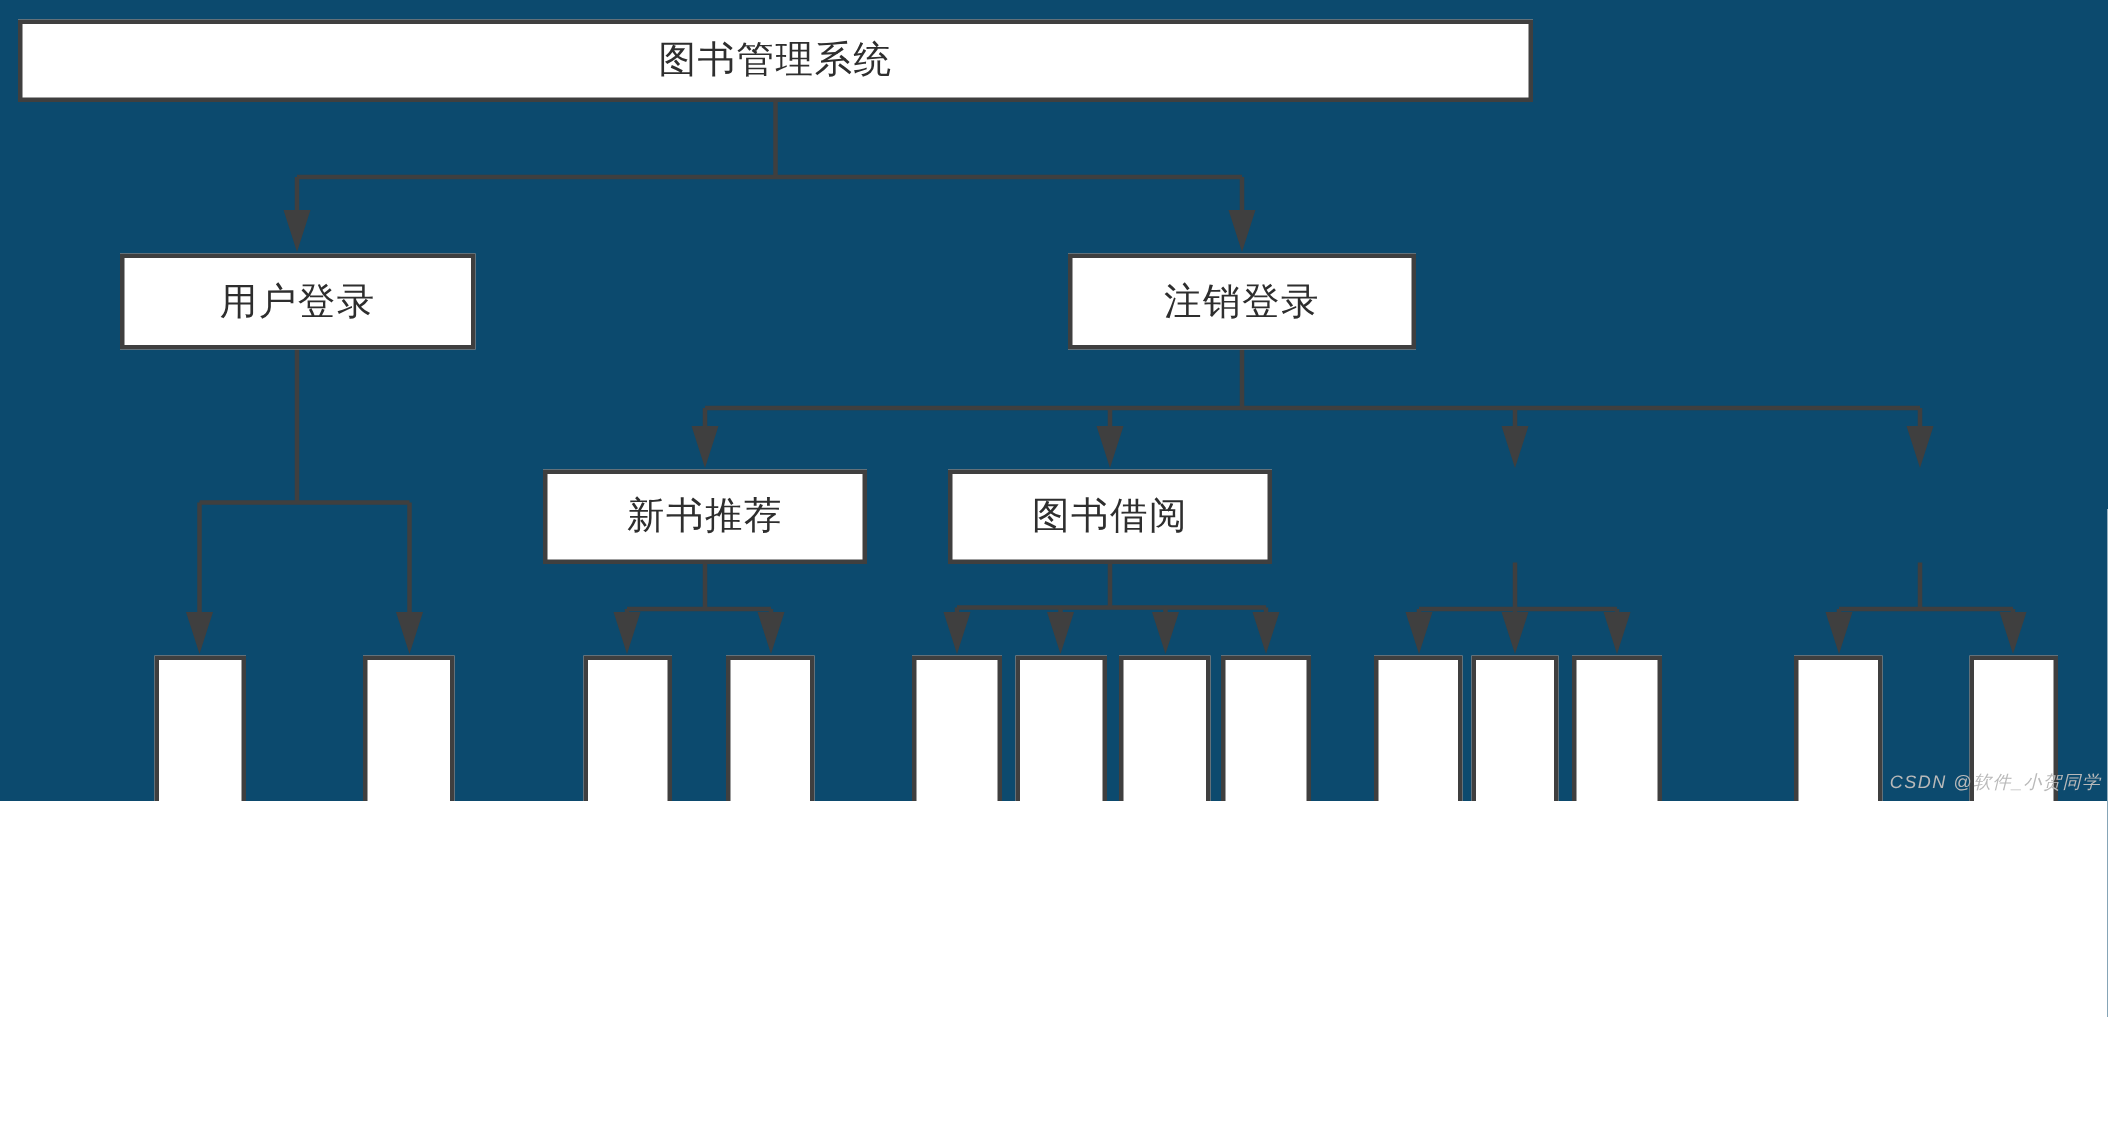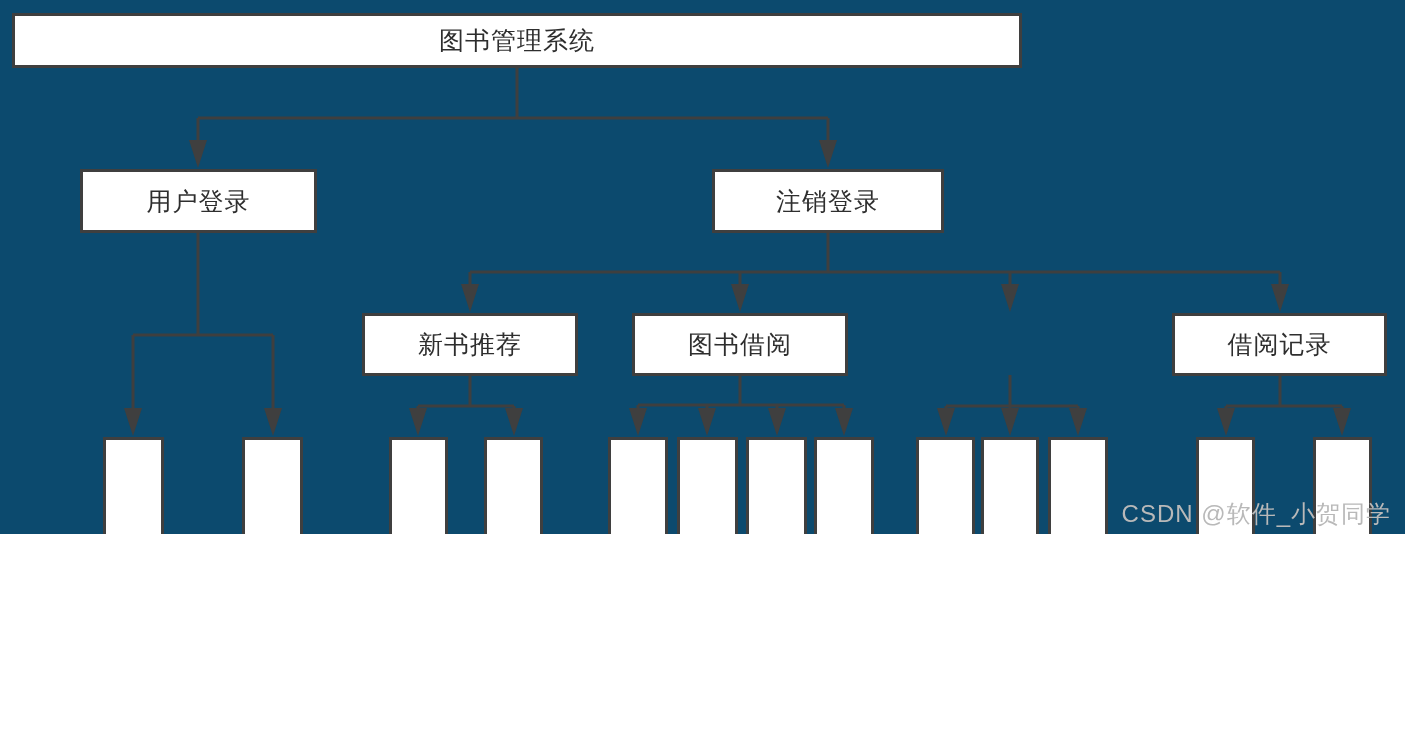--- a/index.html
+++ b/index.html
@@ -22,22 +22,22 @@
   .vbox {
     position:absolute; z-index:2; top:437px; height:296px;
     border:3px solid #3f3f3f; background:#ffffff;
     display:flex; align-items:center; justify-content:center;
   }
   .vbox .vlbl {
     writing-mode:vertical-rl; text-orientation:mixed;
     font-size:23px; color:#2e2e2e; letter-spacing:7px; line-height:1;
   }
   .watermark {
-    position:absolute; right:14px; bottom:4px; z-index:3;
-    font-size:24px; color:#b9b9b9; letter-spacing:1px; white-space:nowrap;
+    position:absolute; right:4px; bottom:4px; z-index:3;
+    font-size:12px; color:#b9b9b9; letter-spacing:1px; white-space:nowrap;font-style:italic;
   }
 </style>
 </head>
 <body>
 
 <div class="canvas">
 
   <svg class="wires" width="1405" height="747" viewBox="0 0 1405 747">
     <g stroke="#3f3f3f" stroke-width="3" fill="none">
 
@@ -88,23 +88,20 @@
   <div class="hbox" style="left:712px;top:169px;width:232px;height:64px">
     <span class="lbl">注销登录</span>
   </div>
 
   <div class="hbox" style="left:632px;top:313px;width:216px;height:63px">
     <span class="lbl">图书借阅</span>
   </div>
   <div class="hbox" style="left:362px;top:313px;width:216px;height:63px">
     <span class="lbl">新书推荐</span>
   </div>
-  <div class="hbox" style="left:1172px;top:313px;width:215px;height:63px">
-    <span class="lbl">借阅记录</span>
-  </div>
 
   <div class="vbox" style="left:103px;width:61px">
     <span class="vlbl">用户登录</span>
   </div>
   <div class="vbox" style="left:242px;width:61px">
     <span class="vlbl">注销登录</span>
   </div>
 
   <div class="vbox" style="left:389px;width:59px">
     <span class="vlbl">查询图书</span>

